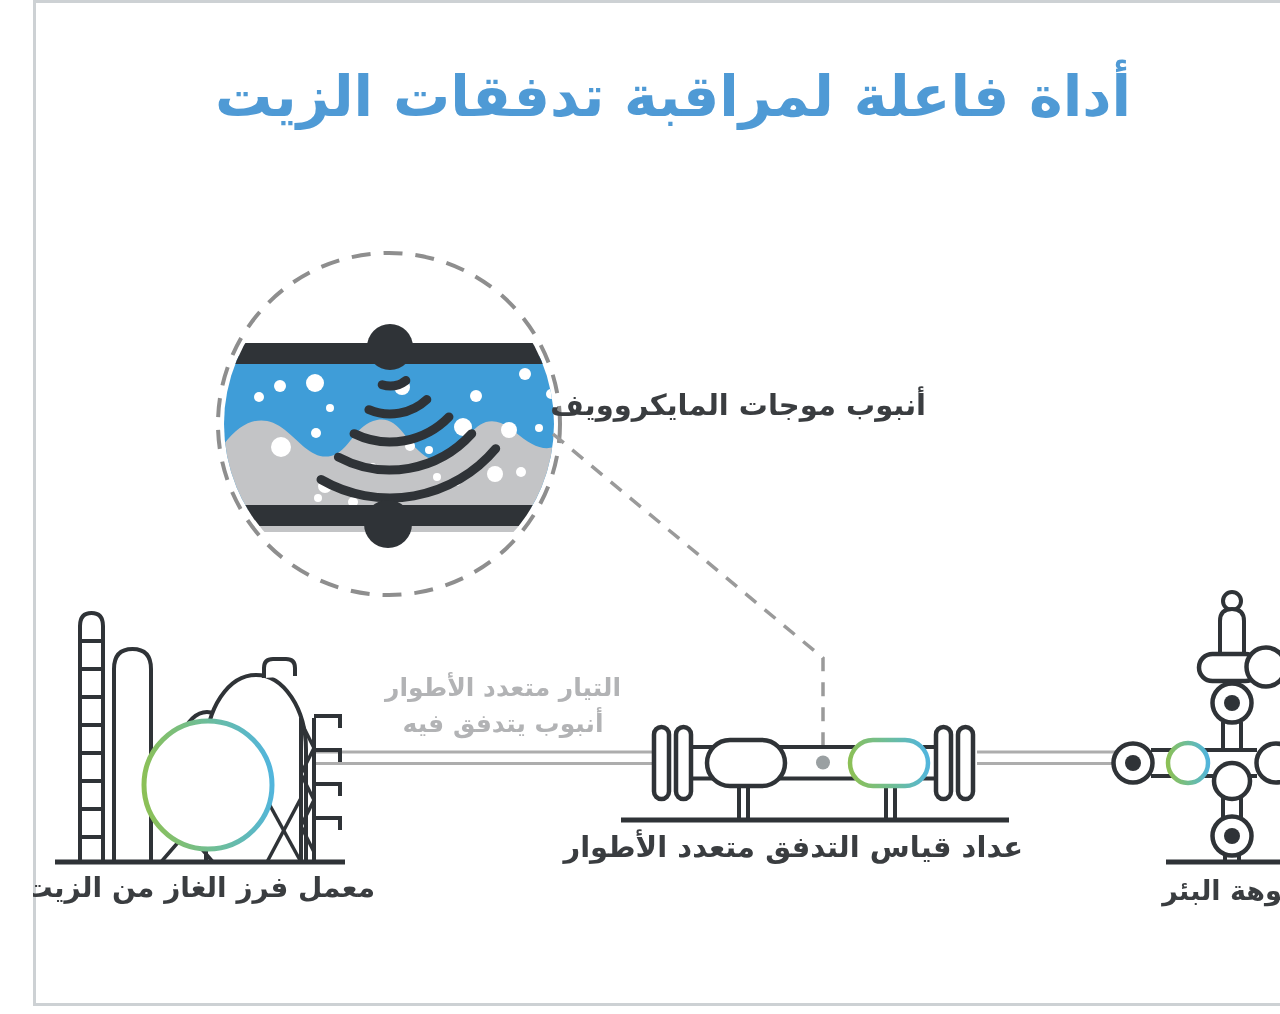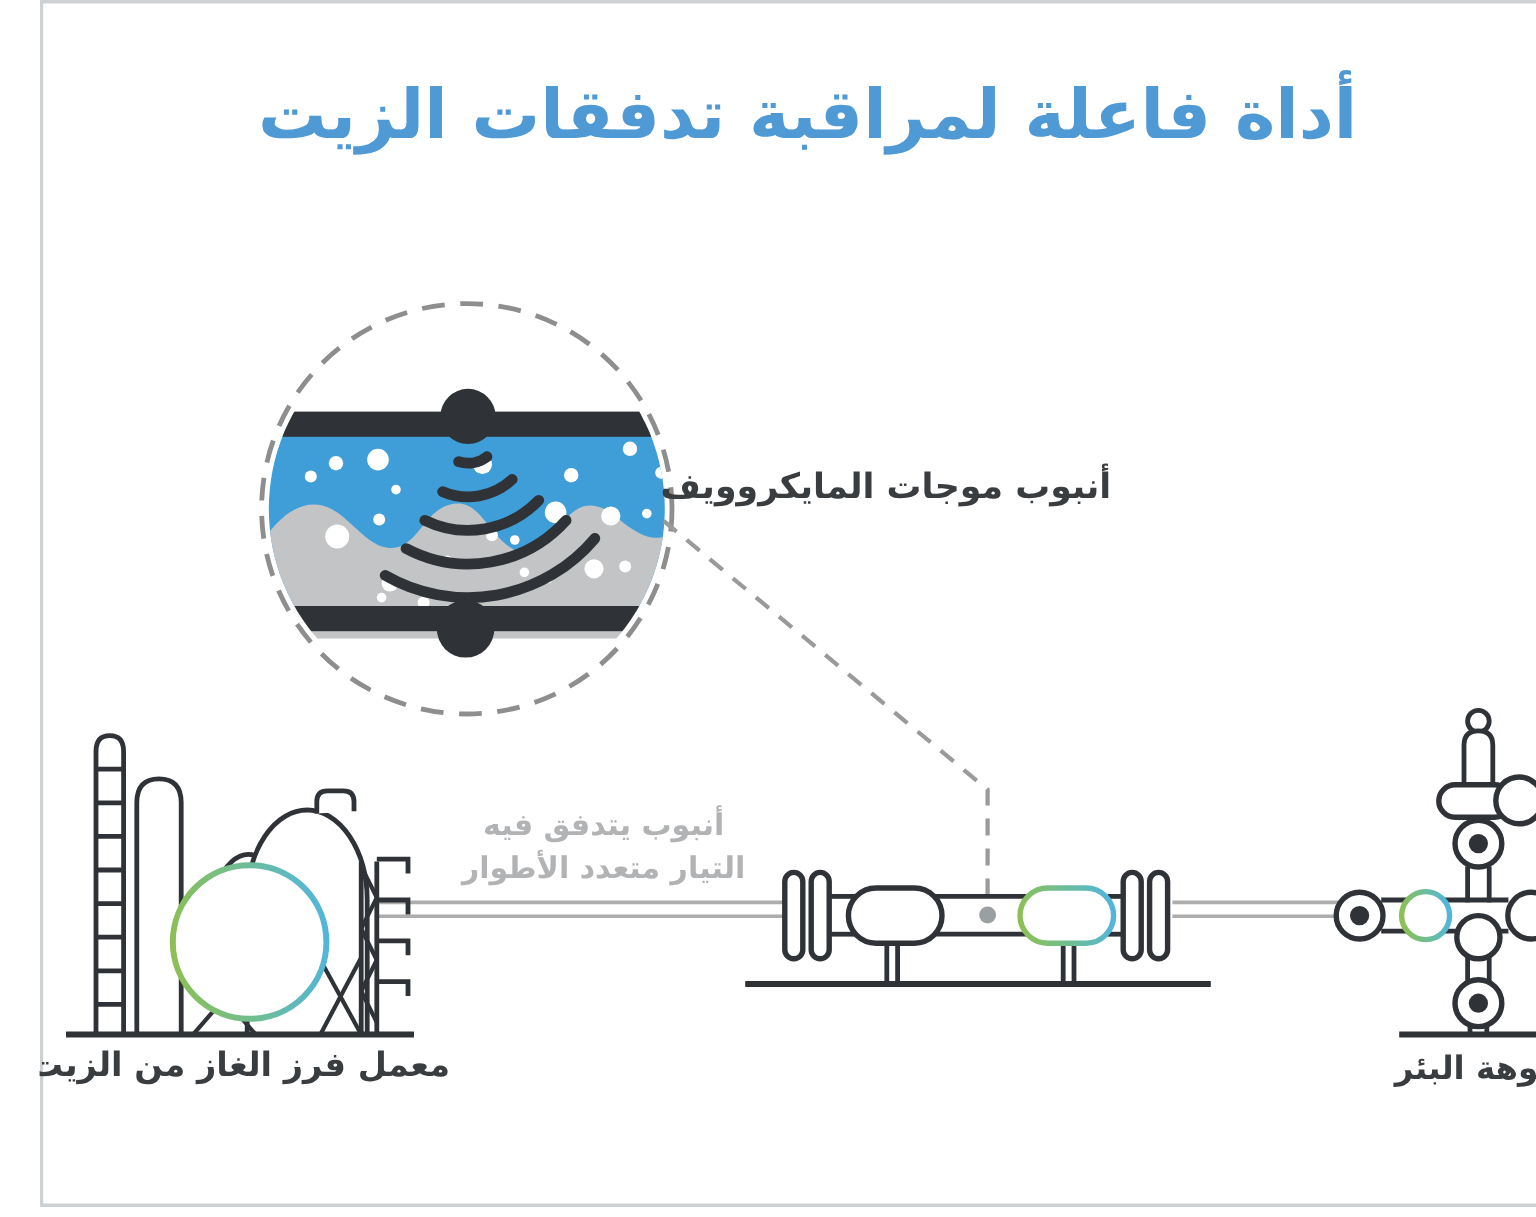--- a/index.html
+++ b/index.html
@@ -241,21 +241,22 @@
     </g>
   </svg>
 
   <div class="title">
     <div>أداة فاعلة لمراقبة تدفقات الزيت</div>
   </div>
 
   <div class="lbl microwave">أنبوب موجات المايكروويف</div>
 
   <div class="lbl pipelbl">
+    <div>التيار متعدد الأطوار</div>
     <div>أنبوب يتدفق فيه</div>
-    <div>التيار متعدد الأطوار</div>
   </div>
 
+  <div class="lbl meterlbl">عداد قياس التدفق متعدد الأطوار</div>
 
   <div class="lbl plantlbl">معمل فرز الغاز من الزيت</div>
 
   <div class="lbl welllbl">فوهة البئر</div>
 </div>
 
 </body></html>

